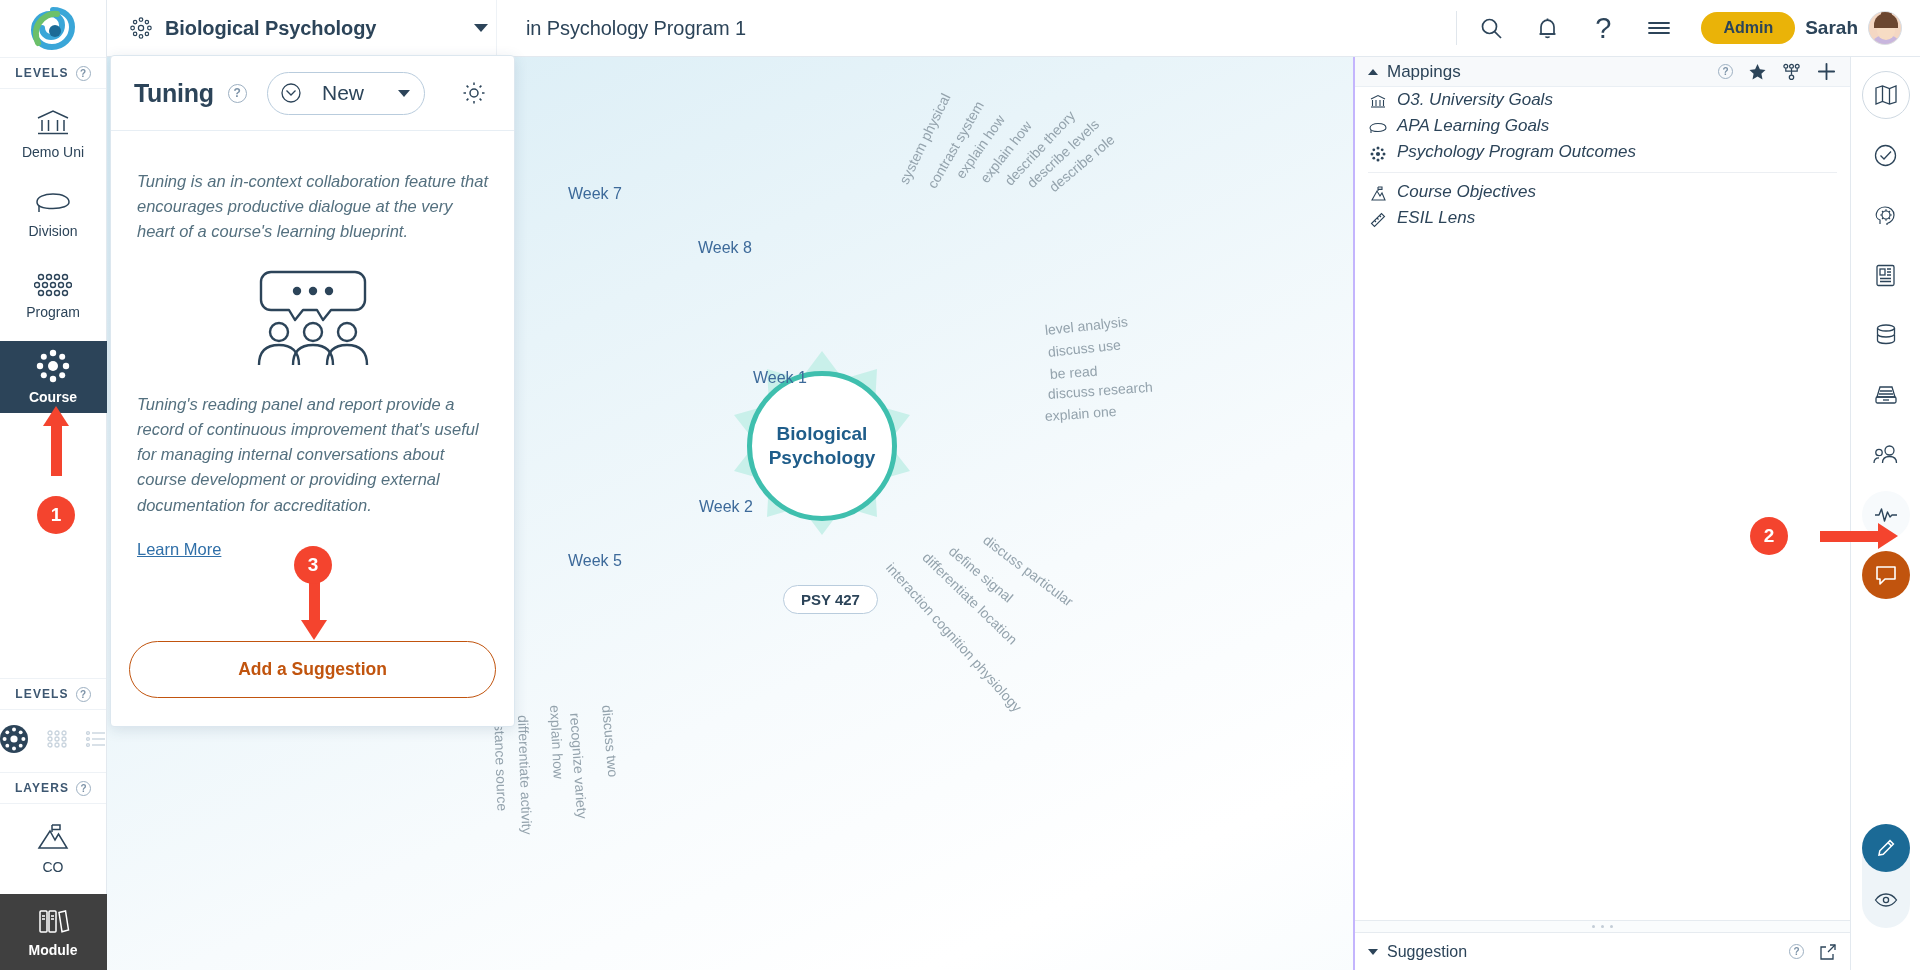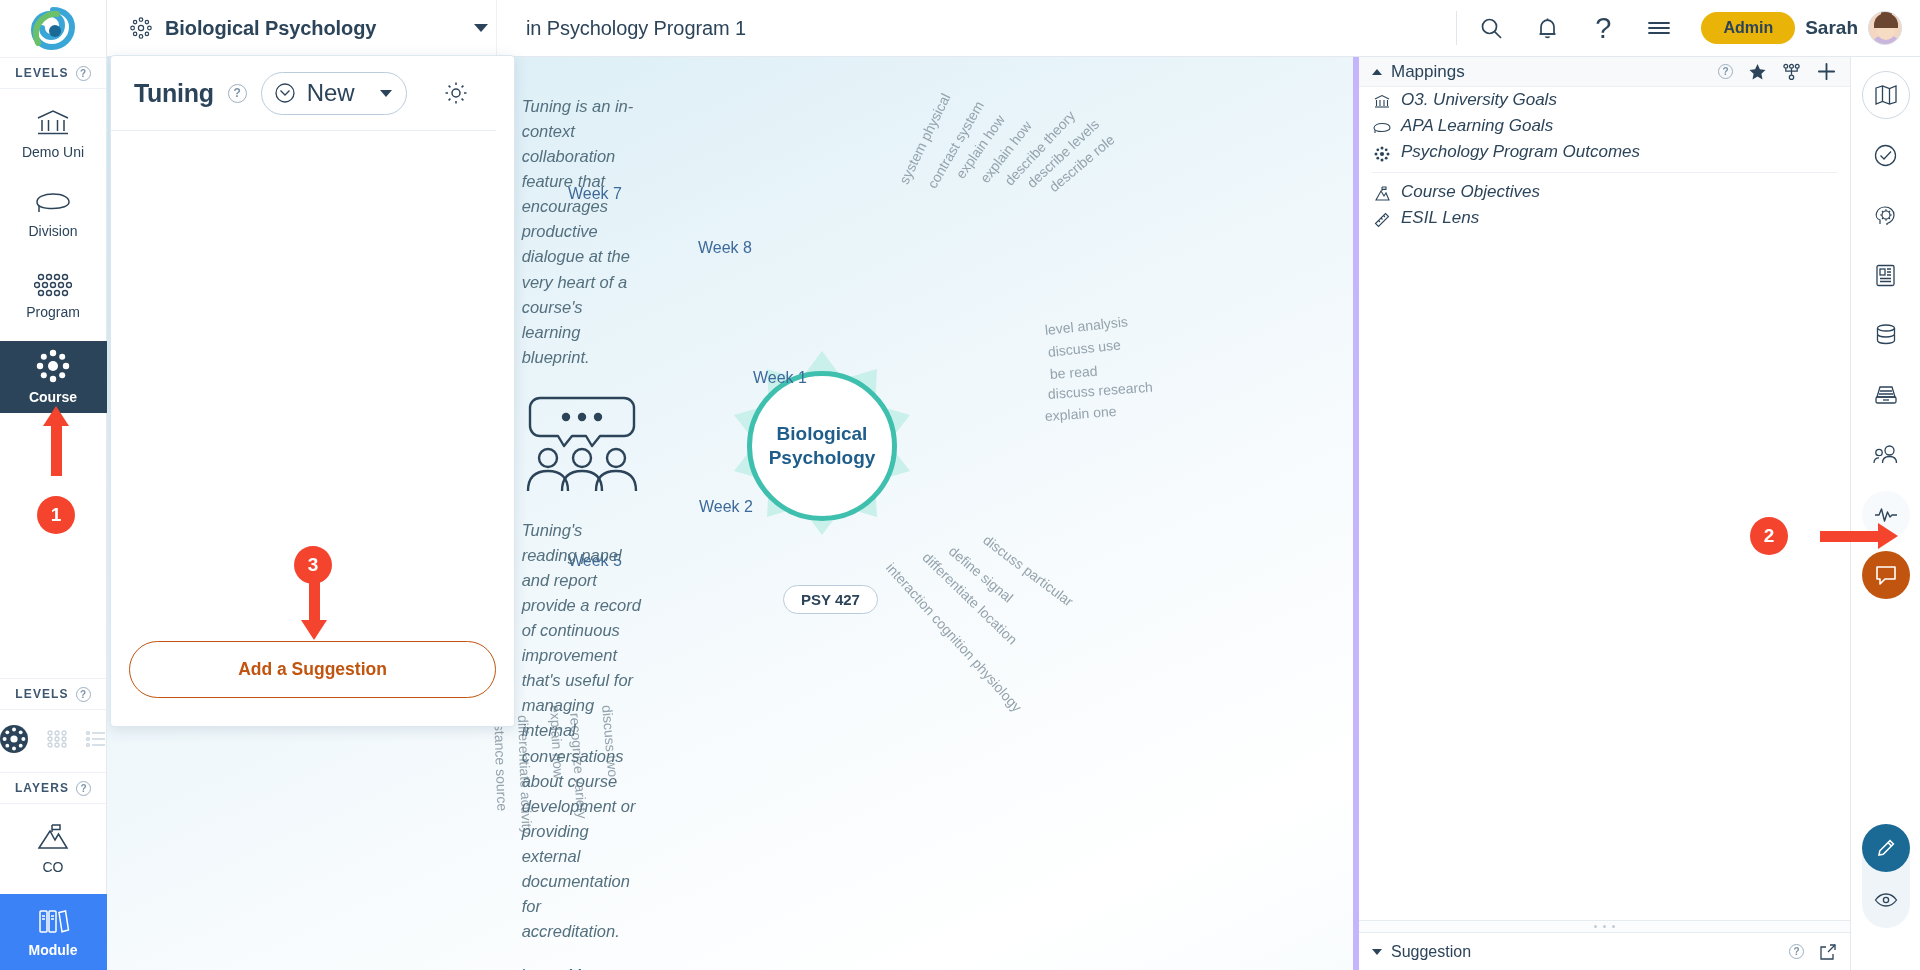--- a/index.html
+++ b/index.html
@@ -68,21 +68,21 @@
     width:15px;height:15px;border-radius:50%;border:1.3px solid #9db0c2;
     font-size:10px; display:flex; align-items:center; justify-content:center; color:#7d93a8;
     font-weight:700; letter-spacing:0;
   }
   .rail-item {
     width:88px; height:72px; margin-top:9px;
     display:flex; flex-direction:column; align-items:center; justify-content:center; gap:3px;
     font-size:14px; color:#2c4459;
   }
   .rail-item.active { background:#2c4459; color:#fff; width:107px; }
-  .rail-item.active-green { background:#3b82f6; color:#fff; width:107px; height:76px; }
+  .rail-item.active-green { background:#404040; color:#fff; width:107px; height:76px; }
   .rail-spacer { flex:1; }
   .views-row { height:62px; width:100%; display:flex; align-items:center; justify-content:center; gap:17px;}
 
   
   .rightrail {
     position:absolute; right:0; top:57px; width:70px; bottom:0;
     background:#fff; border-left:1px solid #e3e9ef; z-index:30;
     display:flex; flex-direction:column; align-items:center; padding-top:14px;
   }
   .rr-icon {
@@ -132,32 +132,32 @@
     color:#2c4459; z-index:12;
   }
   .drag-dots { position:absolute; right:-3px; top:490px; width:9px; height:26px; z-index:12;}
   .drag-dots i{ display:block; width:3px;height:3px;border-radius:50%;background:#b4c2ce;margin:4px auto;}
 
   
   .tuning {
     position:absolute; left:110px; top:55px; width:405px; height:672px;
     background:#fff; border:1px solid #dce7ef; border-radius:4px;
     box-shadow:0 3px 14px rgba(40,70,100,.13); z-index:25;
-    display:flex; 
+    display:flex; flex-direction:column;
   }
   .tuning-head {
     height:75px; display:flex; align-items:center; padding:0 23px; gap:14px;
     border-bottom:1px solid #e7eef4;
   }
   .tuning-head h2 { font-size:25px; font-weight:600; color:#2c4459; letter-spacing:-.3px;}
   .qmark.lg { width:19px;height:19px;font-size:12px;}
   .new-select {
-    margin-left:auto; margin-right:0; display:flex; align-items:center; gap:11px;
+    margin-left:auto; margin-right:0; display:flex; align-items:center; gap:20px;
     border:1.4px solid #b9ccdd; border-radius:22px; height:43px; padding:0 14px 0 12px;
-    font-size:24px; color:#2c4459;
+    font-size:21px; color:#2c4459;
   }
   .gear-btn { width:34px;height:34px; display:flex;align-items:center;justify-content:center; margin-left:18px;}
   .tuning-body { flex:1; padding:38px 26px 0 26px; }
   .tuning-body p {
     font-size:16.5px; font-style:italic; color:#54707f; line-height:1.52;
   }
   .illus { display:flex; justify-content:center; margin:20px 0 24px; }
   .learn-more {
     display:inline-block; margin-top:22px; font-size:16.5px; color:#2f6fa8;
     text-decoration:underline;
@@ -165,21 +165,21 @@
   .suggest-btn {
     position:absolute; left:18px; right:18px; bottom:28px; height:57px;
     border:1.7px solid #c1540e; border-radius:29px; background:#fff;
     color:#c1540e; font-size:17.5px; font-weight:600;
     display:flex; align-items:center; justify-content:center;
   }
 
   
   .rightpanel {
     position:absolute; right:70px; top:57px; width:497px; bottom:0;
-    background:#fff; border-left:6px solid #c4b5fd; z-index:20;
+    background:#fff; border-left:2px solid #c4b5fd; z-index:20;
     display:flex; flex-direction:column;
   }
   .rp-header {
     height:30px; display:flex; align-items:center; gap:9px; padding:0 13px;
     background:#f7f9fb; border-bottom:1px solid #eaeff4;
   }
   .tri-up { width:0;height:0;border-left:5px solid transparent;border-right:5px solid transparent;border-bottom:6px solid #2c4459;}
   .tri-down { width:0;height:0;border-left:5px solid transparent;border-right:5px solid transparent;border-top:6px solid #2c4459;}
   .rp-header .t { font-size:17px; color:#2c4459; font-weight:500; }
   .rp-acts { margin-left:auto; display:flex; align-items:center; gap:15px; color:#2c4459;}

